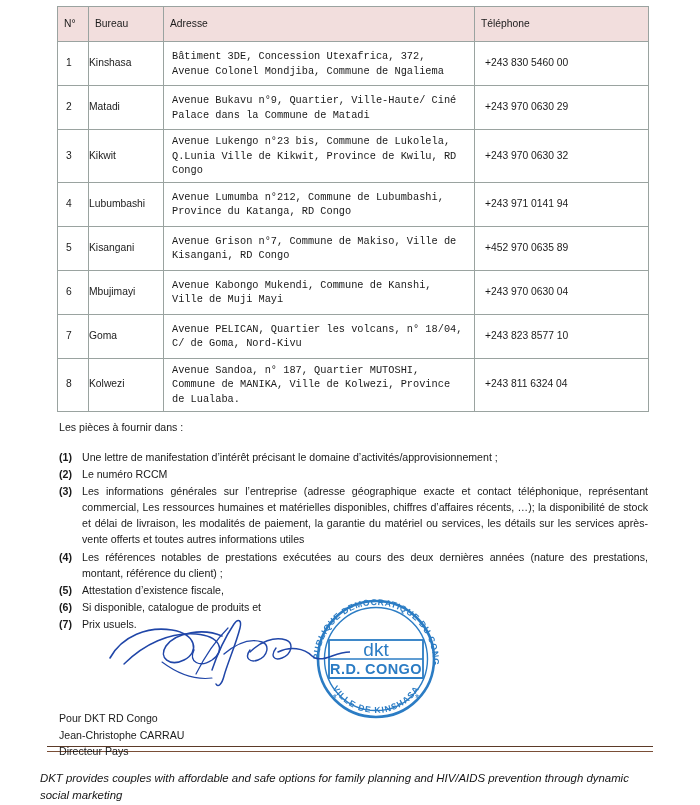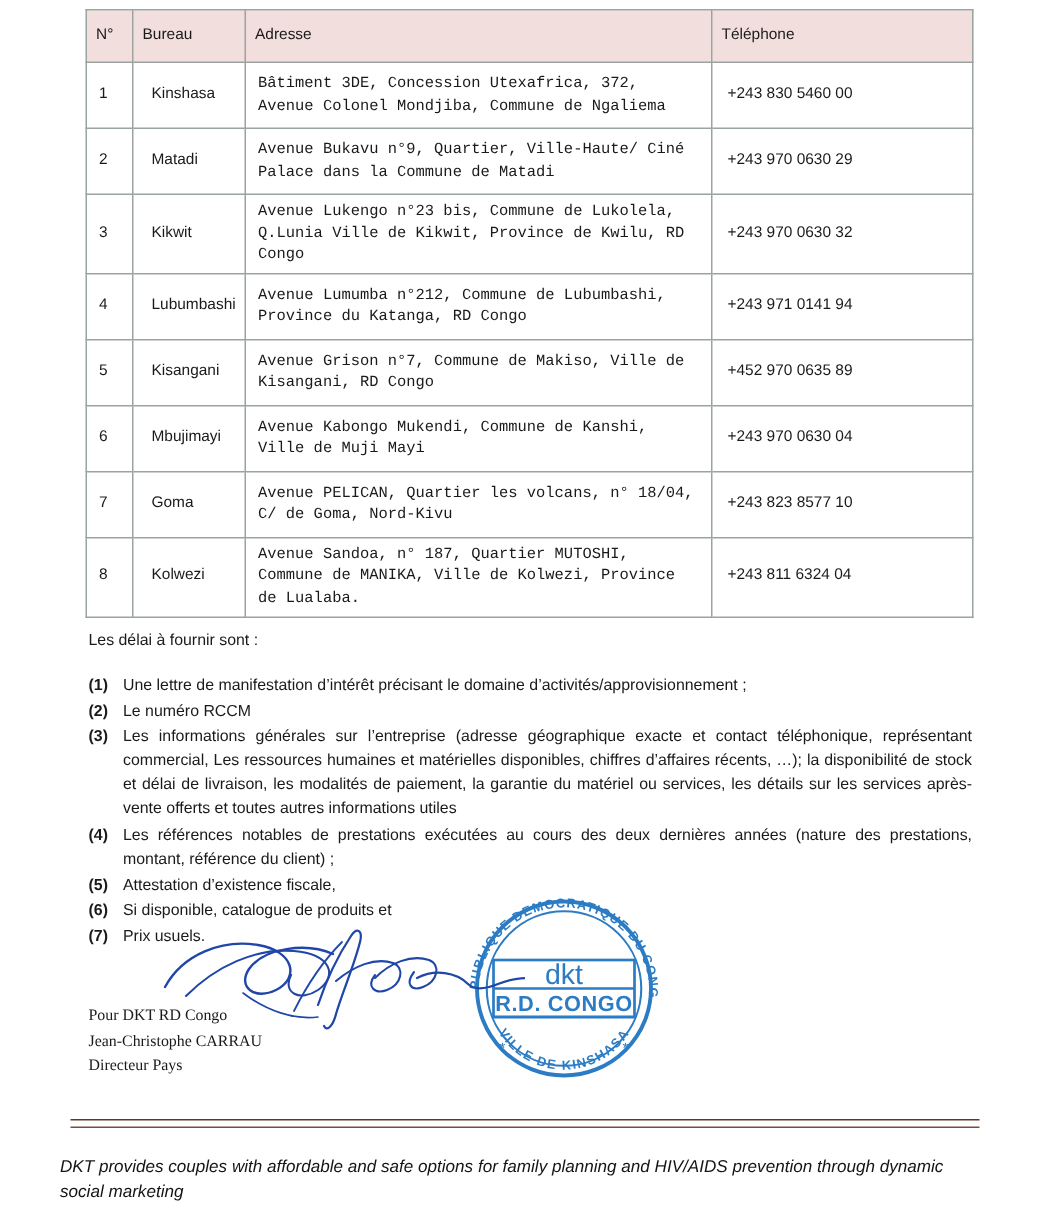--- a/index.html
+++ b/index.html
@@ -43,21 +43,21 @@
     height: 24px;
     padding-top: 5px;
     padding-bottom: 5px;
   }
   col.c-num    { width: 31px; }
   col.c-bureau { width: 75px; }
   col.c-adr    { width: 311px; }
   col.c-tel    { width: 174px; }
 
   table.offices td.num    { text-align: left; padding-left: 8px; }
-  table.offices td.bureau { padding-left: 12px; margin-left: 30px; }
+  table.offices td.bureau { padding-left: 0; margin-left: 30px; }
   table.offices td.adr    { padding-left: 8px; font-family: Liberation Mono, monospace; }
   table.offices td.tel    { padding-left: 10px; }
   table.offices tbody tr { height: 44px; }
 
   
   .req-intro {
     position: absolute;
     left: 59px;
     top: 421px;
     font-size: 10.6px;
@@ -81,25 +81,24 @@
   }
   .req-text {
     flex: 1 1 auto;
     text-align: justify;
   }
 
   
   .sign-block {
     position: absolute;
     left: 59px;
-    top: 670px;
+    top: 710px;
     font-size: 10.6px;
     line-height: 1.58;
     z-index: 3;
-    font-family: Liberation Serif, serif;
   }
   .signature-mark {
     position: absolute;
     left: 100px;
     top: 618px;
     width: 250px;
     height: 72px;
     z-index: 2;
     pointer-events: none;
   }
@@ -201,21 +200,21 @@
       <tr>
         <td class="num">8</td>
         <td class="bureau">Kolwezi</td>
         <td class="adr">Avenue Sandoa, n° 187, Quartier MUTOSHI, Commune de MANIKA, Ville de Kolwezi, Province de Lualaba.</td>
         <td class="tel">+243 811 6324 04</td>
       </tr>
     </tbody>
   </table>
 </div>
 
-<div class="req-intro">Les délai à fournir sont :</div>
+<div class="req-intro">Les pièces à fournir dans :</div>
 
 <div class="req-list">
   <div class="req-item">
     <span class="req-num">(1)</span>
     <span class="req-text">Une lettre de manifestation d’intérêt précisant le domaine d’activités/approvisionnement ;</span>
   </div>
   <div class="req-item">
     <span class="req-num">(2)</span>
     <span class="req-text">Le numéro RCCM</span>
   </div>

